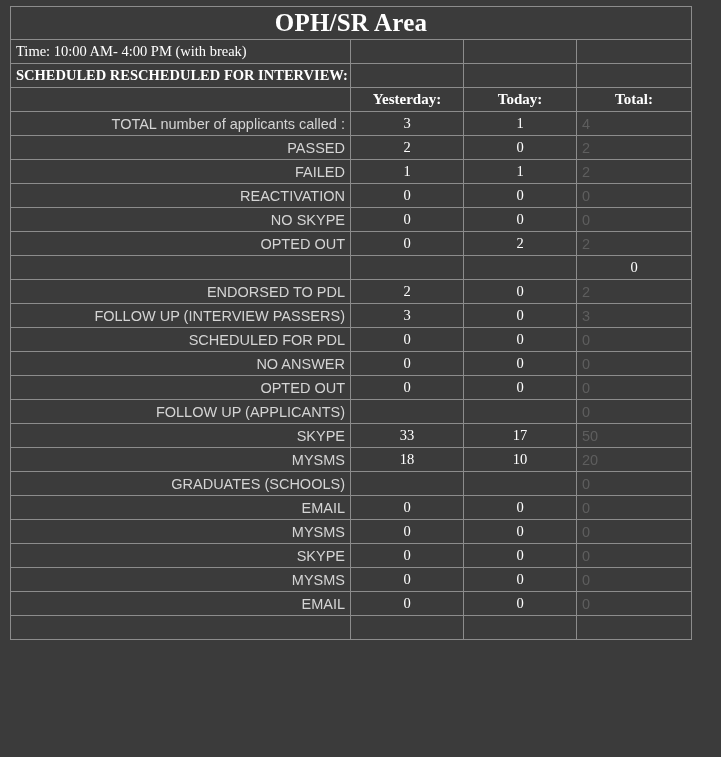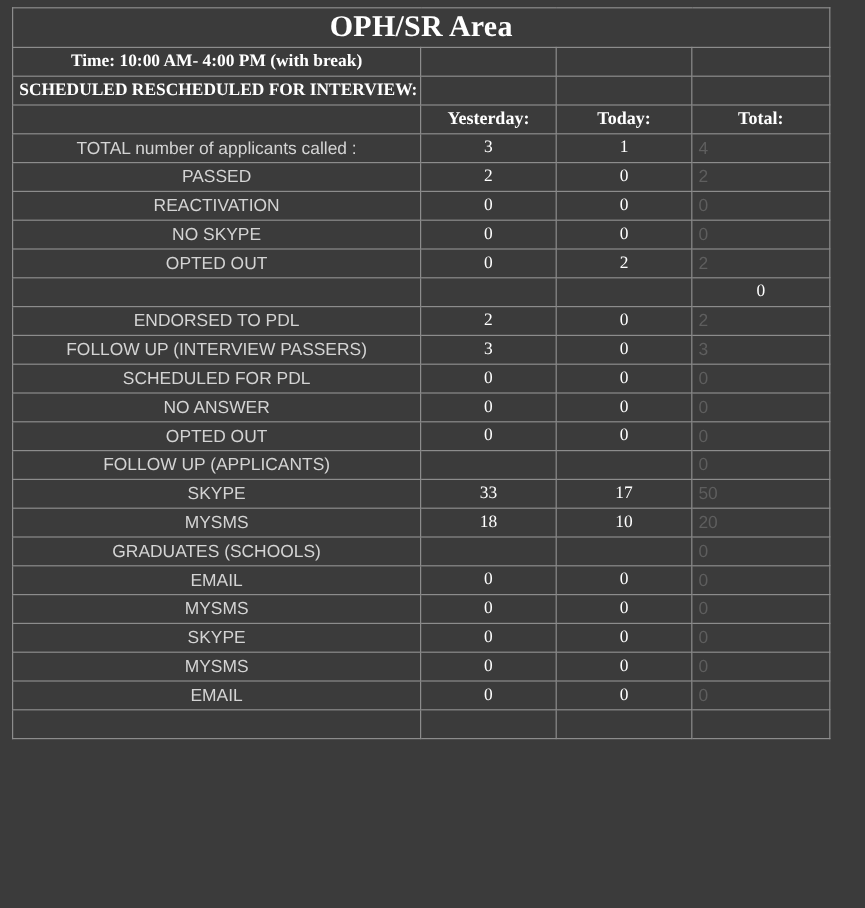--- a/index.html
+++ b/index.html
@@ -43,22 +43,21 @@
   .title-cell {
     text-align: center;
     font-size: 25px;
     font-weight: bold;
     font-family: "Liberation Serif", serif;
     color: #ffffff;
     height: 38px;
     letter-spacing: 0.2px;
   }
   .time-cell {
-    text-align: center;
-    font-weight: bold;
+    font-weight: normal;
     font-size: 14.5px;
     color: #ffffff;
     height: 26px;
   }
   .sched-cell {
     text-align: center;
     font-weight: bold;
     font-size: 14.5px;
     color: #ffffff;
     line-height: 17px;
@@ -67,21 +66,21 @@
     padding: 3px 8px;
   }
   .hdr {
     text-align: center;
     font-weight: bold;
     font-size: 15px;
     color: #ffffff;
     height: 25px;
   }
   .label {
-    text-align: center;
+    text-align: right;
     font-family: "Liberation Sans", sans-serif;
     font-size: 14.5px;
     color: #d4d4d4;
   }
   .num {
     text-align: center;
     font-family: "Liberation Serif", serif;
     font-size: 14.5px;
     color: #ffffff;
   }
@@ -140,20 +139,26 @@
           <td class="num">1</td>
           <td class="num-dim">4</td>
         </tr>
         <tr>
           <td class="label">PASSED</td>
           <td class="num">2</td>
           <td class="num">0</td>
           <td class="num-dim">2</td>
         </tr>
         <tr>
+          <td class="label">FAILED</td>
+          <td class="num">1</td>
+          <td class="num">1</td>
+          <td class="num-dim">2</td>
+        </tr>
+        <tr>
           <td class="label">REACTIVATION</td>
           <td class="num">0</td>
           <td class="num">0</td>
           <td class="num-dim">0</td>
         </tr>
         <tr>
           <td class="label">NO SKYPE</td>
           <td class="num">0</td>
           <td class="num">0</td>
           <td class="num-dim">0</td>

